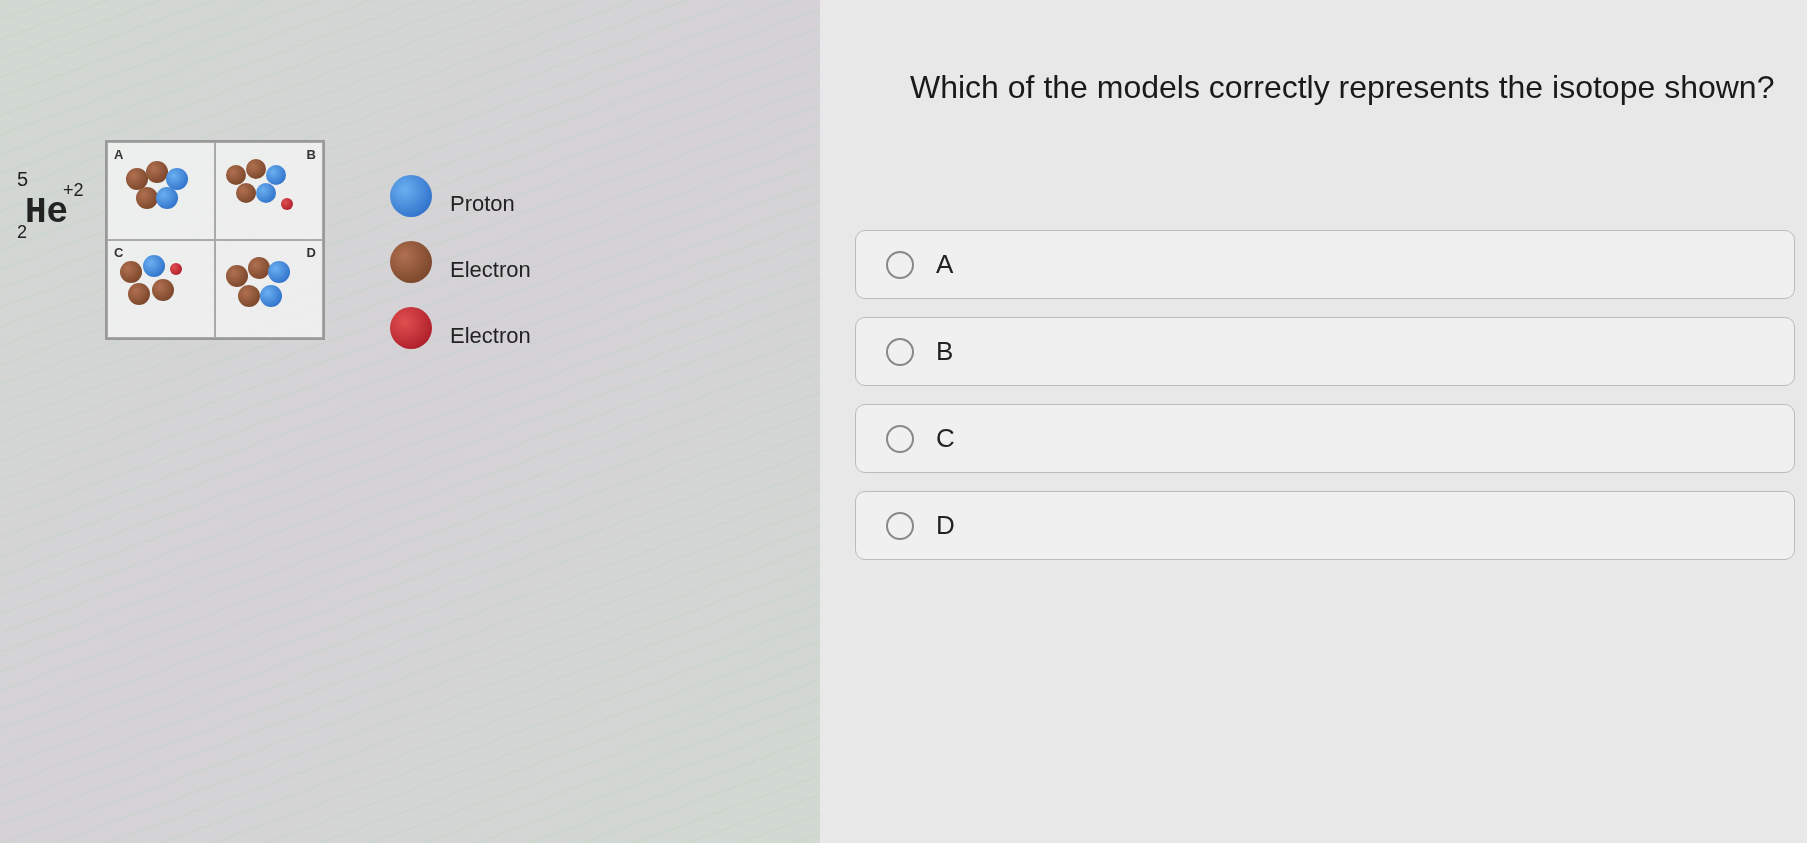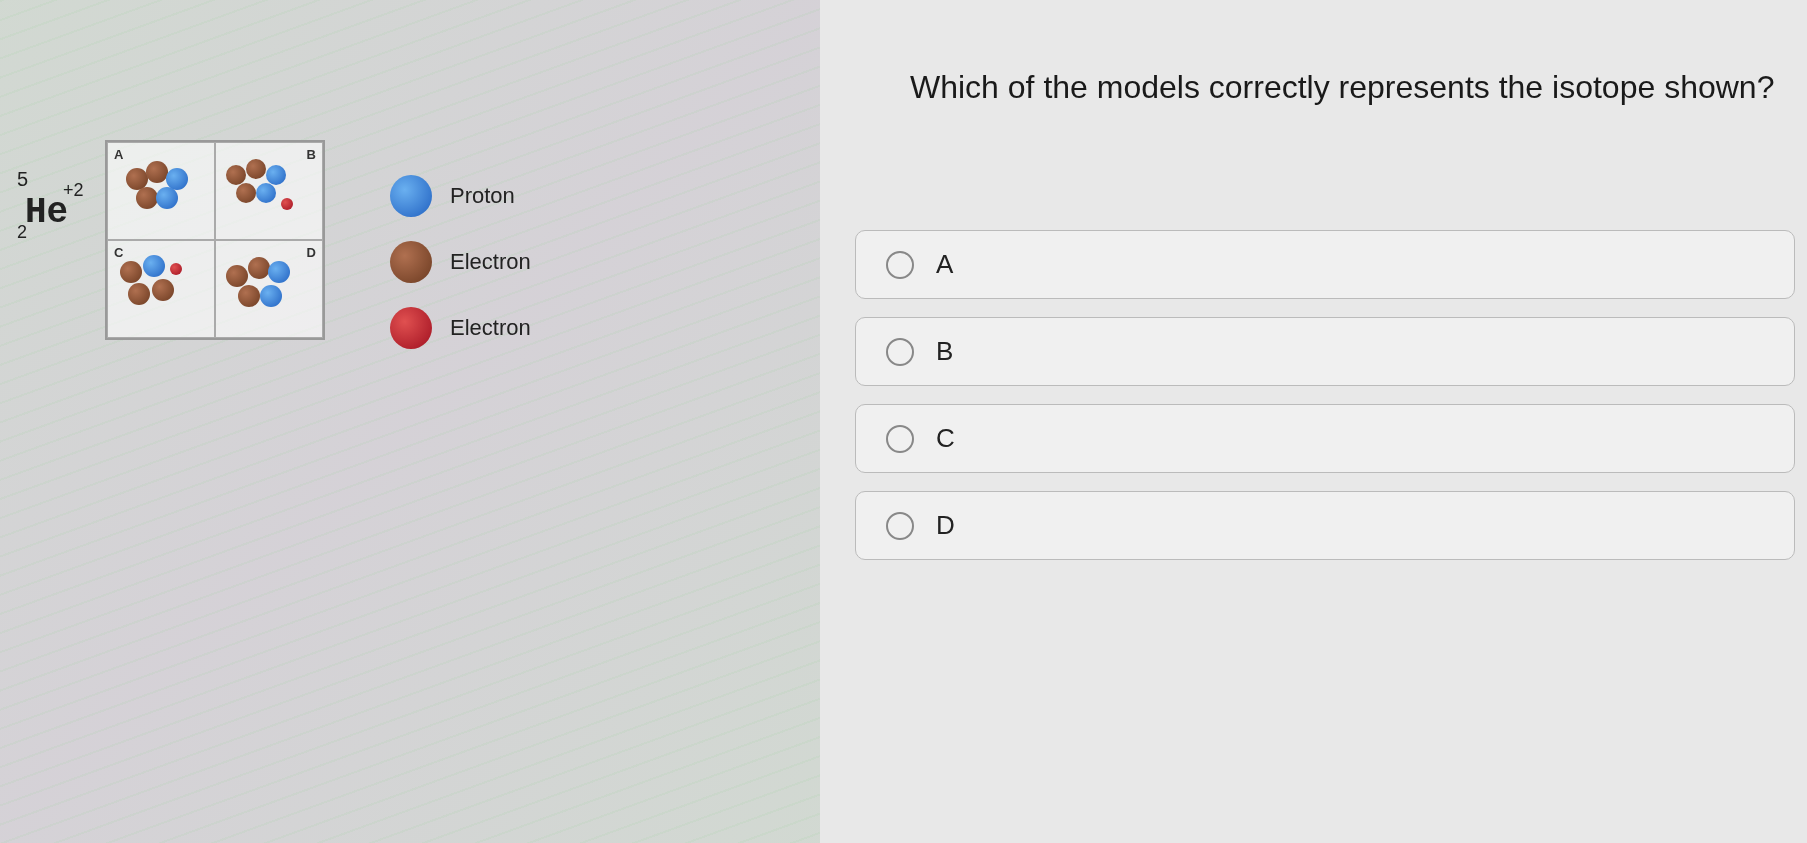--- a/index.html
+++ b/index.html
@@ -105,21 +105,21 @@
 
     
     .legend {
       position: absolute;
       left: 390px;
       top: 175px;
     }
 
     .legend-item {
       display: flex;
-      align-items: center;
+      align-items: flex-end;
       margin-bottom: 24px;
     }
 
     .legend-circle {
       width: 42px;
       height: 42px;
       border-radius: 50%;
       margin-right: 18px;
       flex-shrink: 0;
     }

